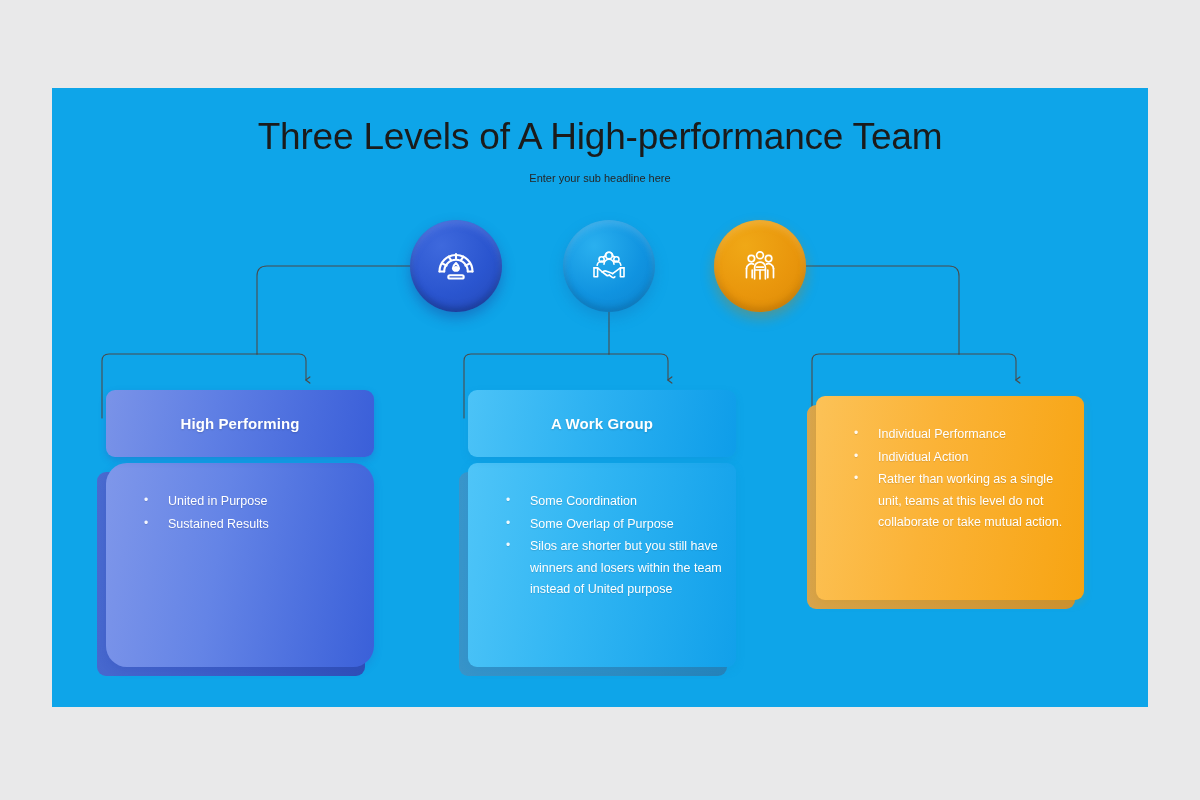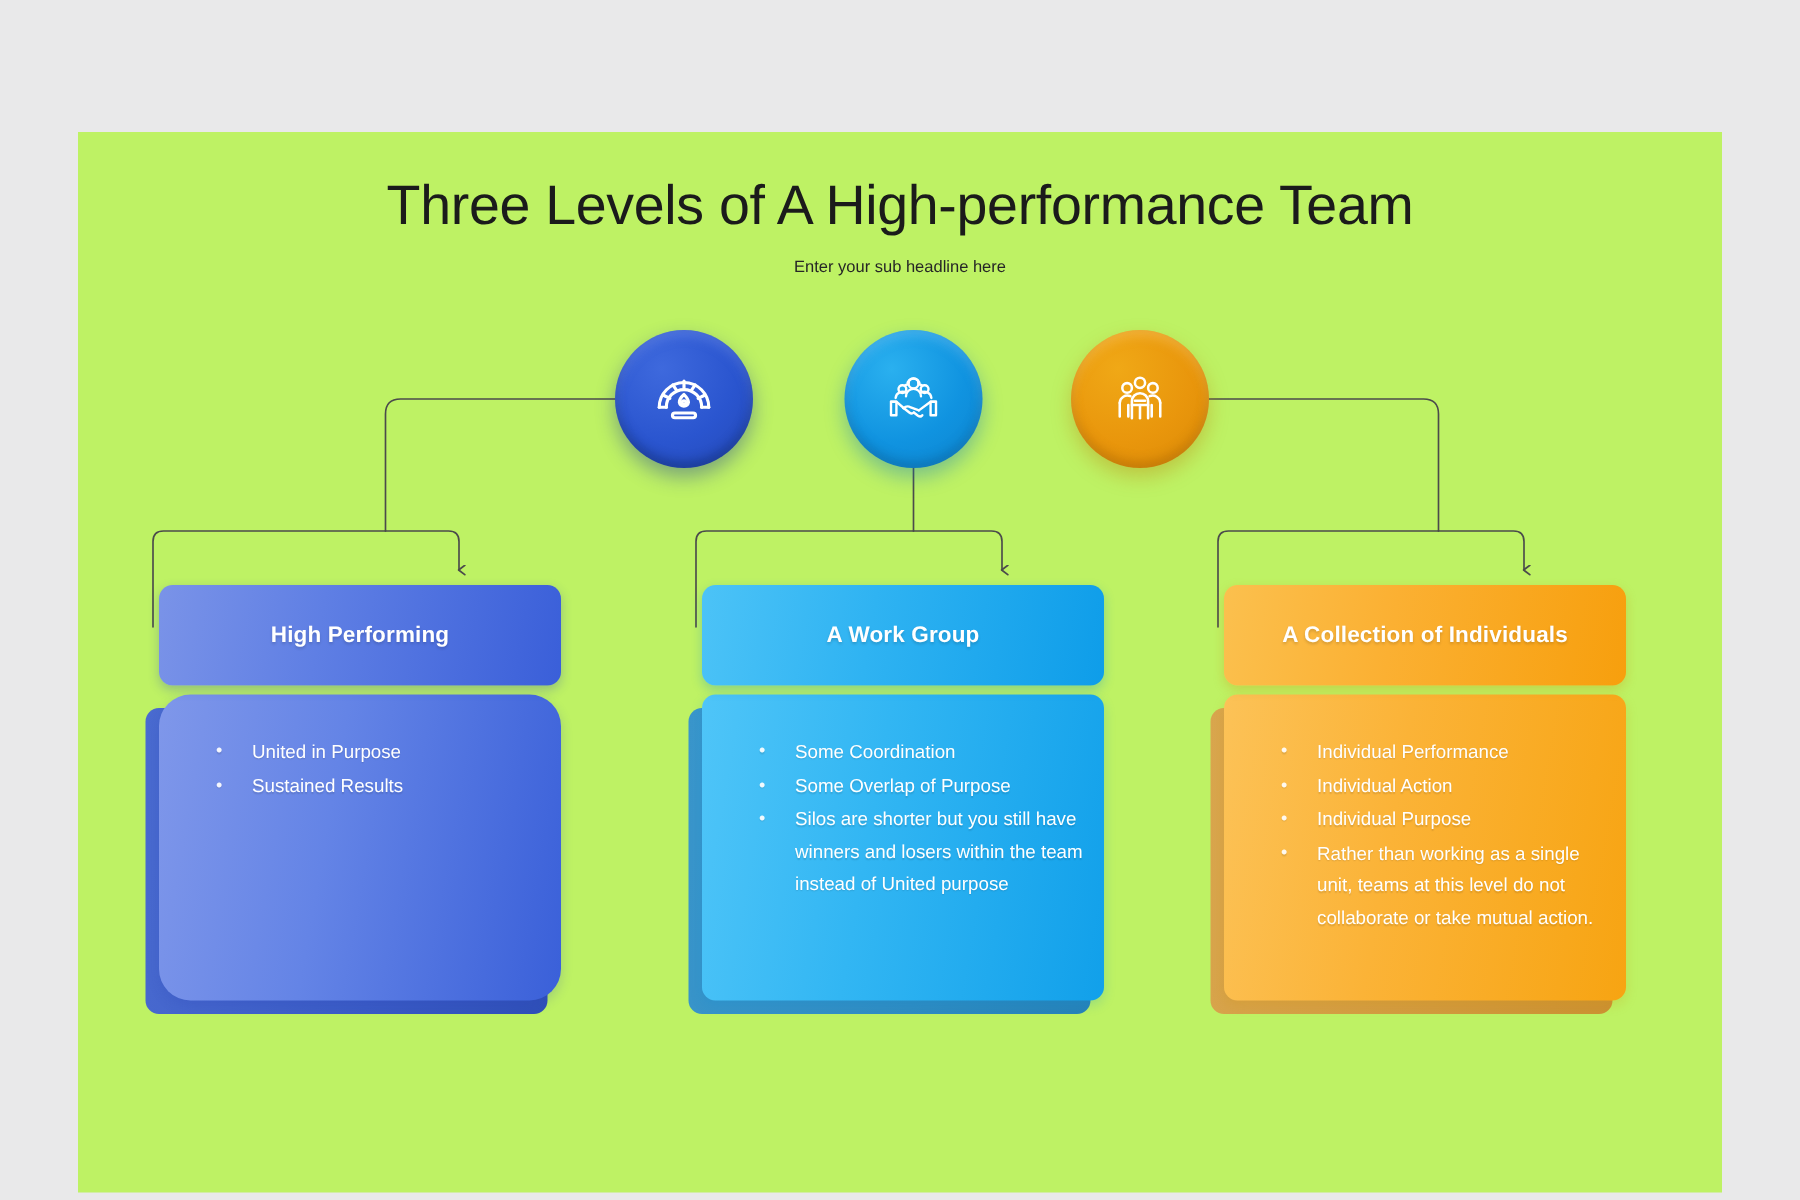--- a/index.html
+++ b/index.html
@@ -15,22 +15,22 @@
     font-family: "Liberation Sans", sans-serif;
     position: relative;
   }
 
   
   .slide {
     position: absolute;
     left: 52px;
     top: 88px;
     width: 1096px;
-    height: 707px;
-    background: #bef264;
+    height: 619px;
+    background: #0ea5e9;
     overflow: hidden;
   }
 
   
   .title {
     position: absolute;
     left: 0;
     top: 28px;
     width: 100%;
     text-align: center;
@@ -326,27 +326,25 @@
         <ul>
           <li>Some Coordination</li>
           <li>Some Overlap of Purpose</li>
           <li>Silos are shorter but you still have winners and losers within the team instead of United purpose</li>
         </ul>
       </div>
     </div>
   </div>
 
   <div class="column col3">
-    <div class="card-head">A Collection of Individuals</div>
     <div class="card-body-wrap">
       <div class="card-shadow"></div>
       <div class="card-body">
         <ul>
           <li>Individual Performance</li>
           <li>Individual Action</li>
-          <li>Individual Purpose</li>
           <li>Rather than working as a single unit, teams at this level do not collaborate or take mutual action.</li>
         </ul>
       </div>
     </div>
   </div>
 
 </div>
 
 </body></html>

